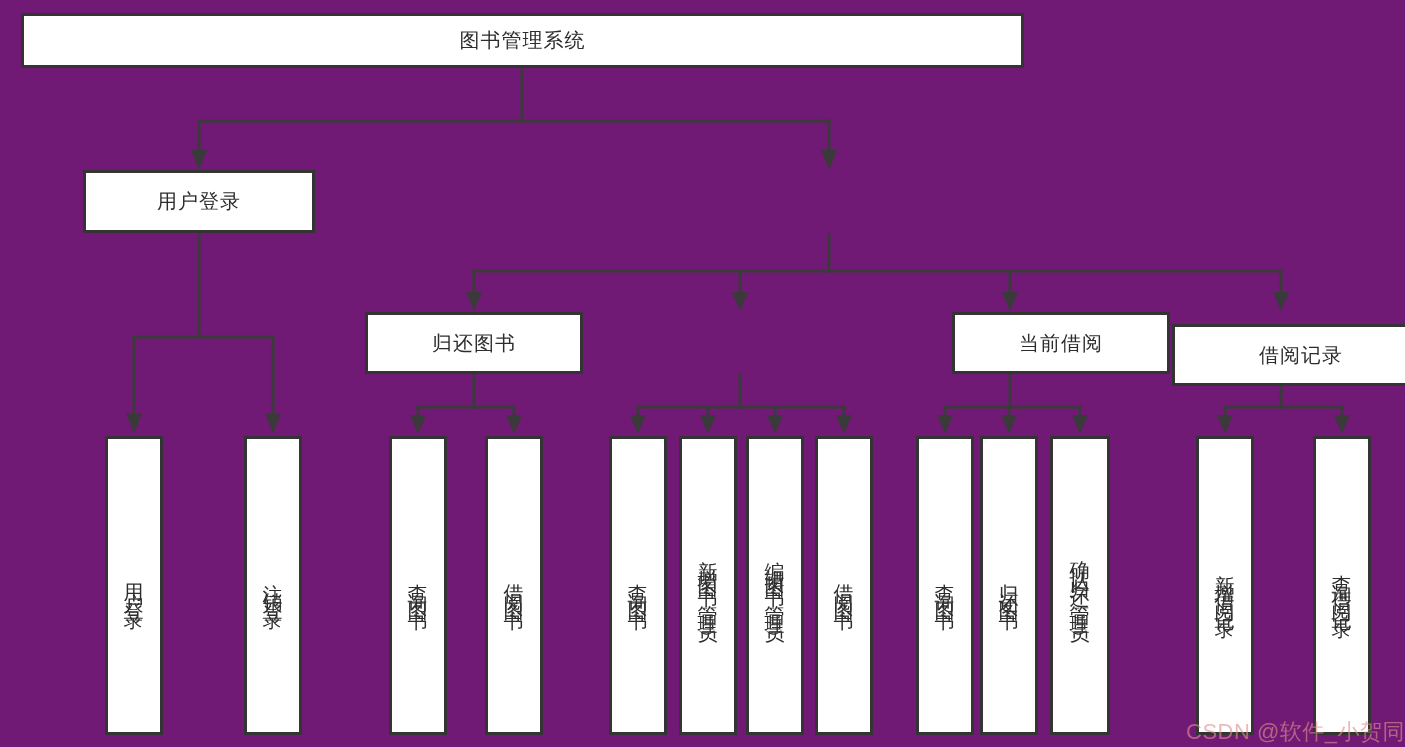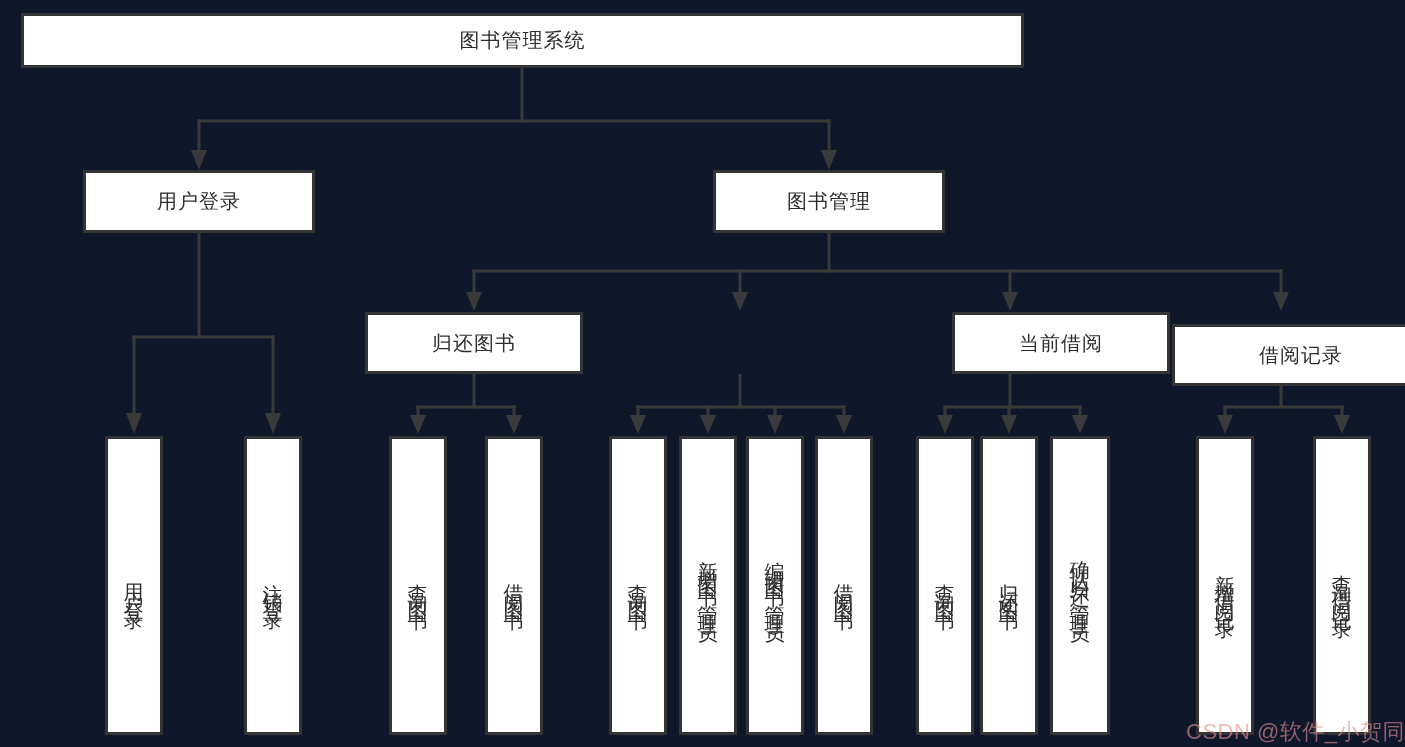--- a/index.html
+++ b/index.html
@@ -1,19 +1,19 @@
 <!DOCTYPE html>
 <html><head>
 <meta charset="utf-8">
 <style>
   html,body{margin:0;padding:0;background:#ffffff;}
   #stage{
     position:relative;
     width:1405px;height:747px;
-    background:#0f172a;
+    background:#701a75;
     font-family:"Liberation Sans","DejaVu Sans",sans-serif;
     overflow:hidden;
   }
   #wires{position:absolute;left:0;top:0;width:1405px;height:747px;}
   .node{
     position:absolute;
     box-sizing:border-box;
     border:3px solid #343434;
     background:#ffffff;
     display:flex;
@@ -111,21 +111,20 @@
       <polygon points="1001,415 1017,415 1009,434"></polygon>
       <polygon points="1072,415 1088,415 1080,434"></polygon>
       <polygon points="1217,415 1233,415 1225,434"></polygon>
       <polygon points="1334,415 1350,415 1342,434"></polygon>
     </g>
   </svg>
 
   <div class="node h" style="left:21px;top:13px;width:1003px;height:55px">图书管理系统</div>
 
   <div class="node h" style="left:83px;top:170px;width:232px;height:63px">用户登录</div>
-  <div class="node h" style="left:713px;top:170px;width:232px;height:63px">图书管理</div>
 
   <div class="node h" style="left:365px;top:312px;width:218px;height:62px">归还图书</div>
   <div class="node h" style="left:952px;top:312px;width:218px;height:62px">当前借阅</div>
   <div class="node h" style="left:1172px;top:324px;width:258px;height:62px">借阅记录</div>
 
   <div class="node v" style="left:105px;top:436px;width:58px;height:299px">
     <span class="vtext">用户登录</span>
   </div>
   <div class="node v" style="left:244px;top:436px;width:58px;height:299px">
     <span class="vtext">注销登录</span>

